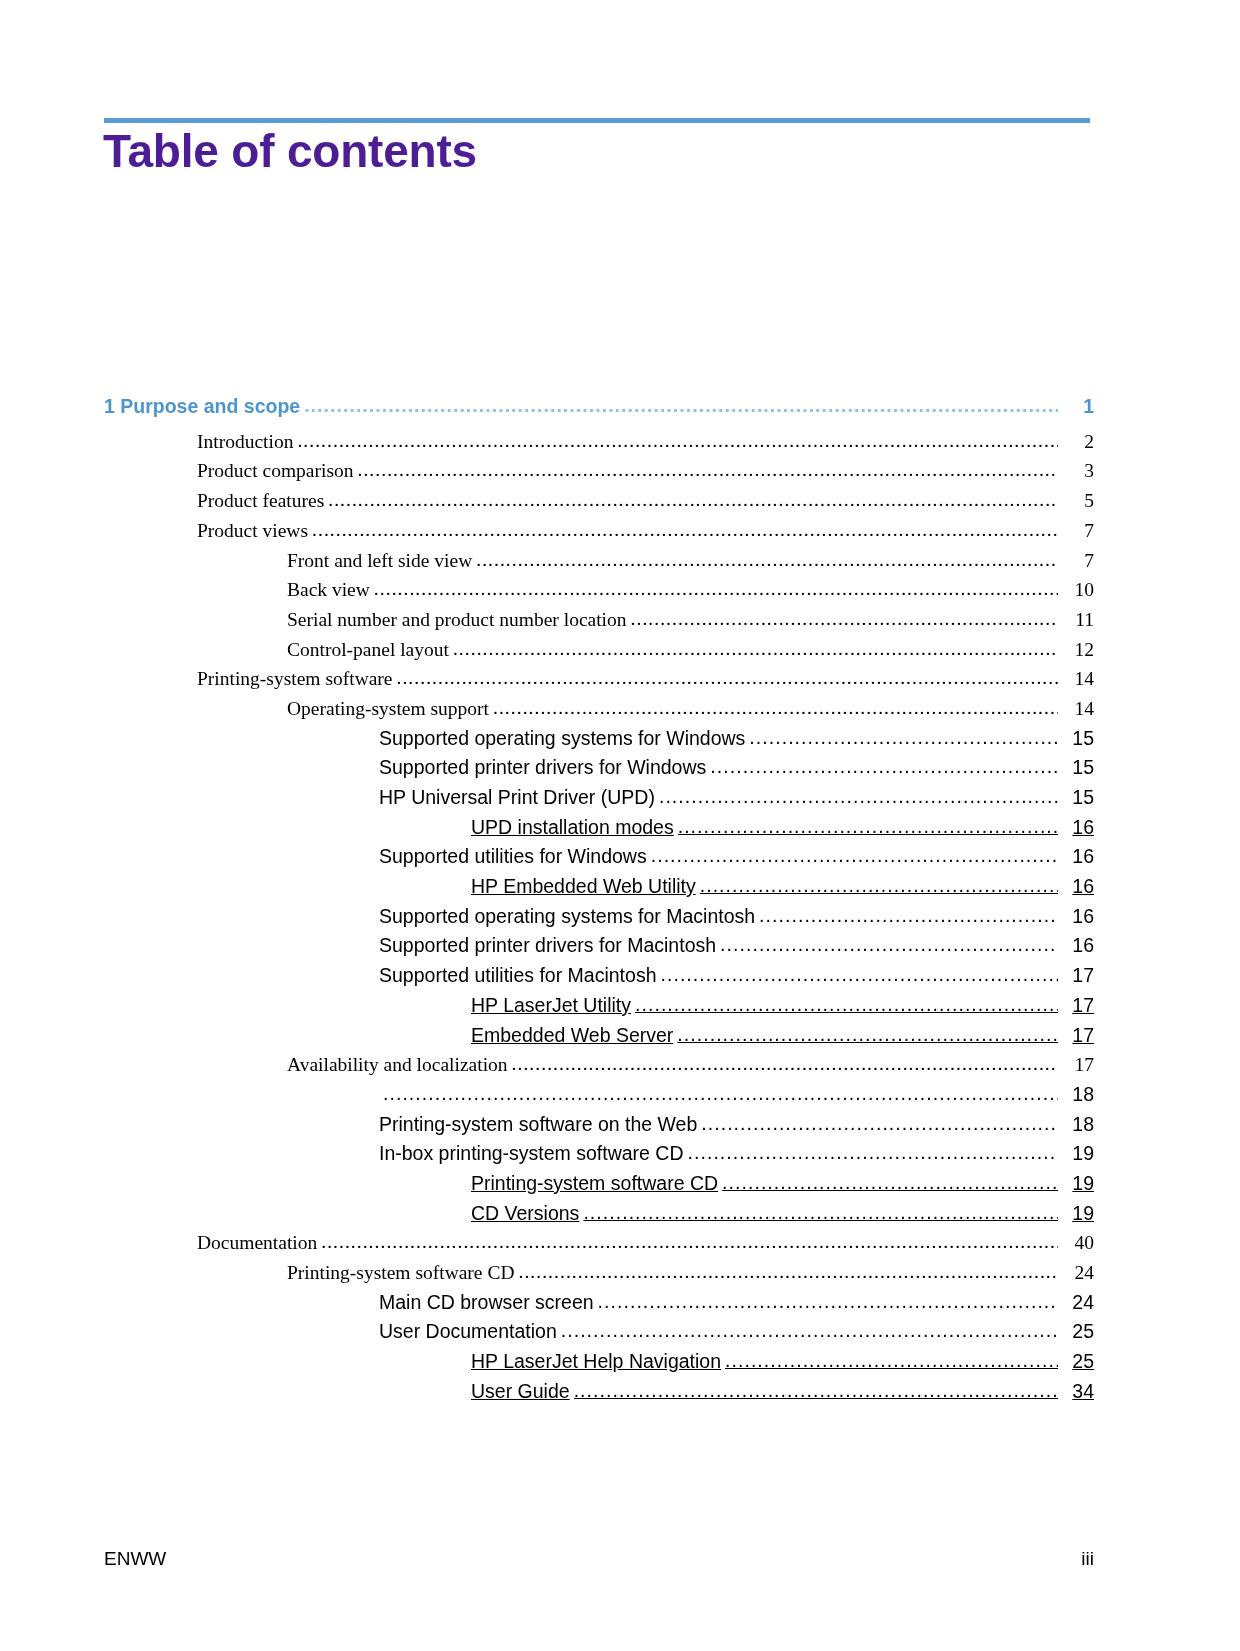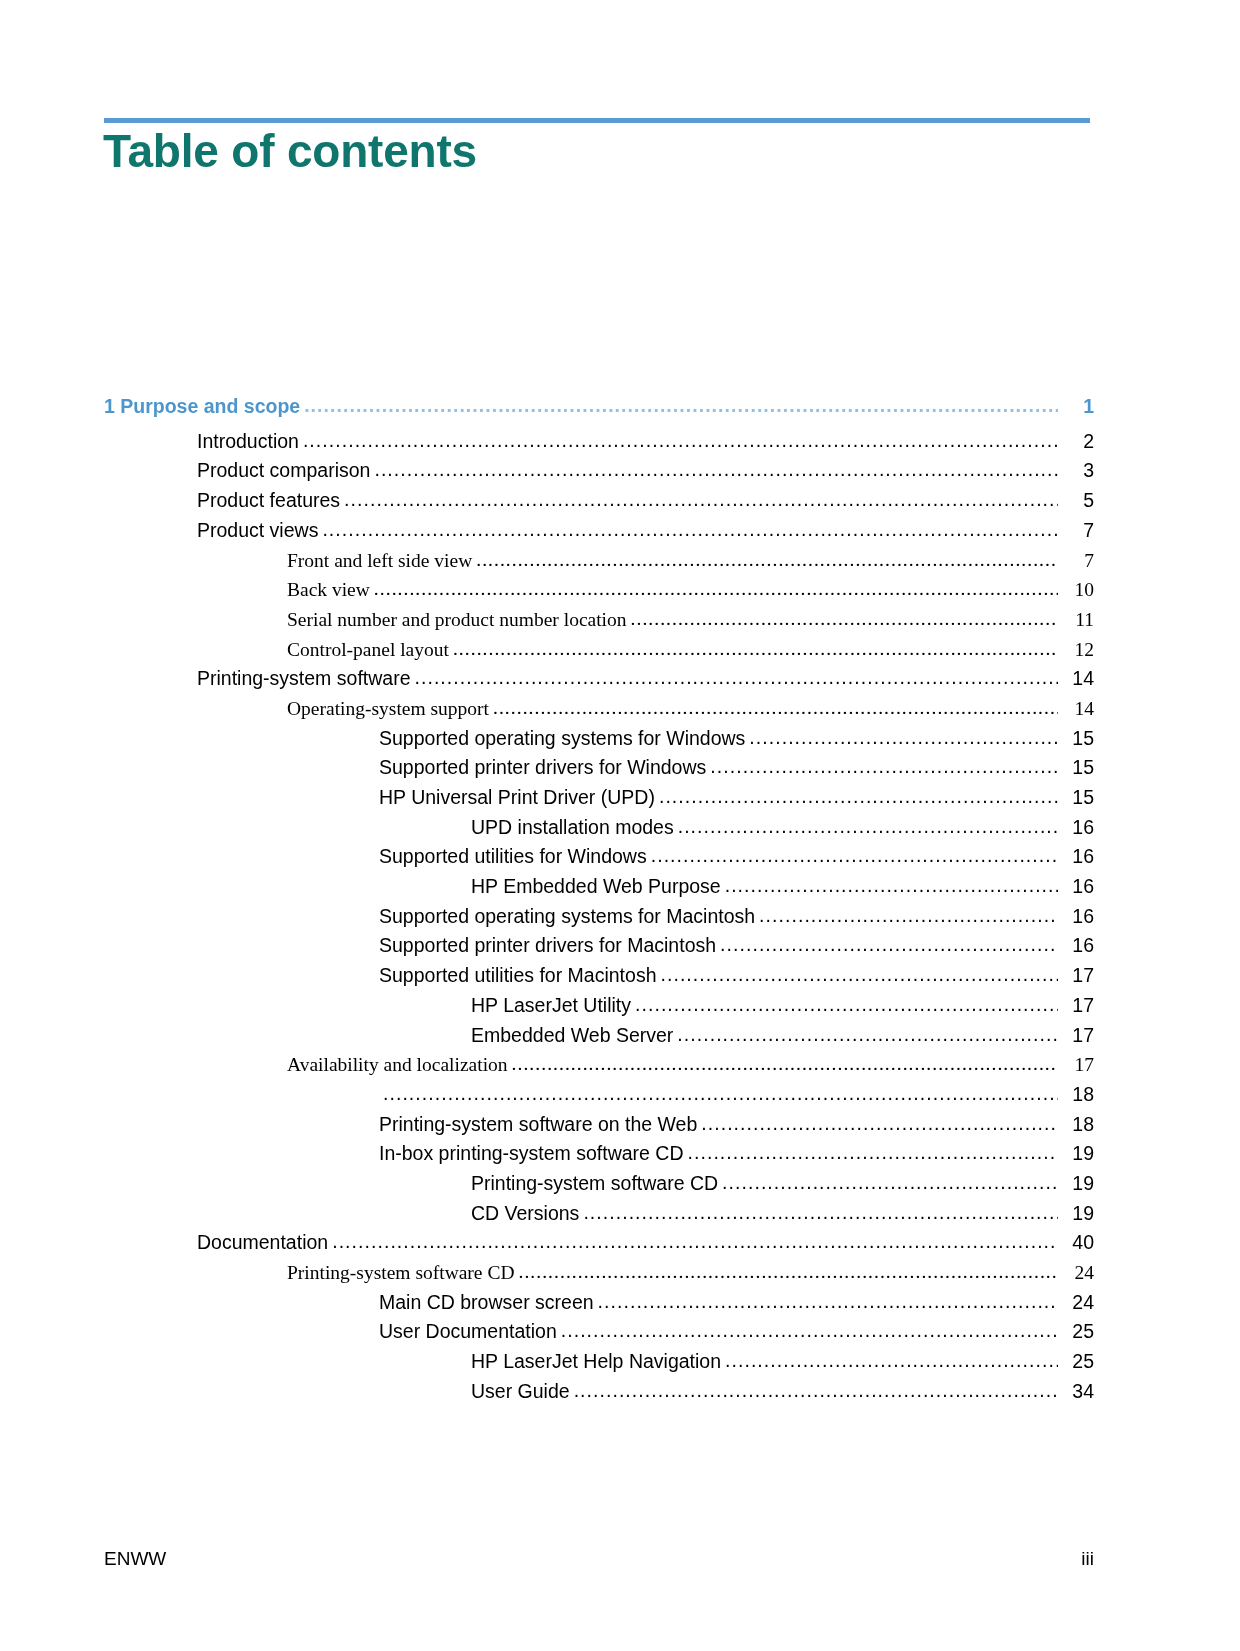--- a/index.html
+++ b/index.html
@@ -29,21 +29,21 @@
     width: 986px;
     height: 5px;
     background: #5b9bd5;
   }
   .page-title {
     position: absolute;
     left: 103px;
     top: 125px;
     font-size: 46px;
     font-weight: bold;
-    color: #0f766e;
+    color: #4c1d95;
     letter-spacing: -0.2px;
     line-height: 1.15;
     white-space: nowrap;
   }
   
   .toc {
     position: absolute;
     left: 104px;
     top: 392px;
     width: 990px;
@@ -78,24 +78,24 @@
   }
   
   .lvl1 {
     color: #4d96cd;
     font-weight: bold;
     padding-left: 0px;
     margin-bottom: 5px;
   }
   .lvl1 .leader { color: #8fc0e6; }
   .lvl1 .pageno { color: #4d96cd; }
-  .lvl2 { padding-left: 93px; }
+  .lvl2 { padding-left: 93px; font-family: Liberation Serif, serif; }
   .lvl3 { padding-left: 183px; font-family: Liberation Serif, serif; }
   .lvl4 { padding-left: 275px; }
-  .lvl5 { padding-left: 367px; }
+  .lvl5 { padding-left: 367px; text-decoration: underline; }
 
   
   .footer {
     position: absolute;
     left: 104px;
     top: 1548px;
     width: 990px;
     display: flex;
     justify-content: space-between;
     align-items: baseline;
@@ -189,21 +189,21 @@
         <span class="label">UPD installation modes</span>
         <span class="leader">...........................................................................................................................................................................................................................</span>
         <span class="pageno">16</span>
       </div>
       <div class="toc-row lvl4">
         <span class="label">Supported utilities for Windows</span>
         <span class="leader">...........................................................................................................................................................................................................................</span>
         <span class="pageno">16</span>
       </div>
       <div class="toc-row lvl5">
-        <span class="label">HP Embedded Web Purpose</span>
+        <span class="label">HP Embedded Web Utility</span>
         <span class="leader">...........................................................................................................................................................................................................................</span>
         <span class="pageno">16</span>
       </div>
       <div class="toc-row lvl4">
         <span class="label">Supported operating systems for Macintosh</span>
         <span class="leader">...........................................................................................................................................................................................................................</span>
         <span class="pageno">16</span>
       </div>
       <div class="toc-row lvl4">
         <span class="label">Supported printer drivers for Macintosh</span>

